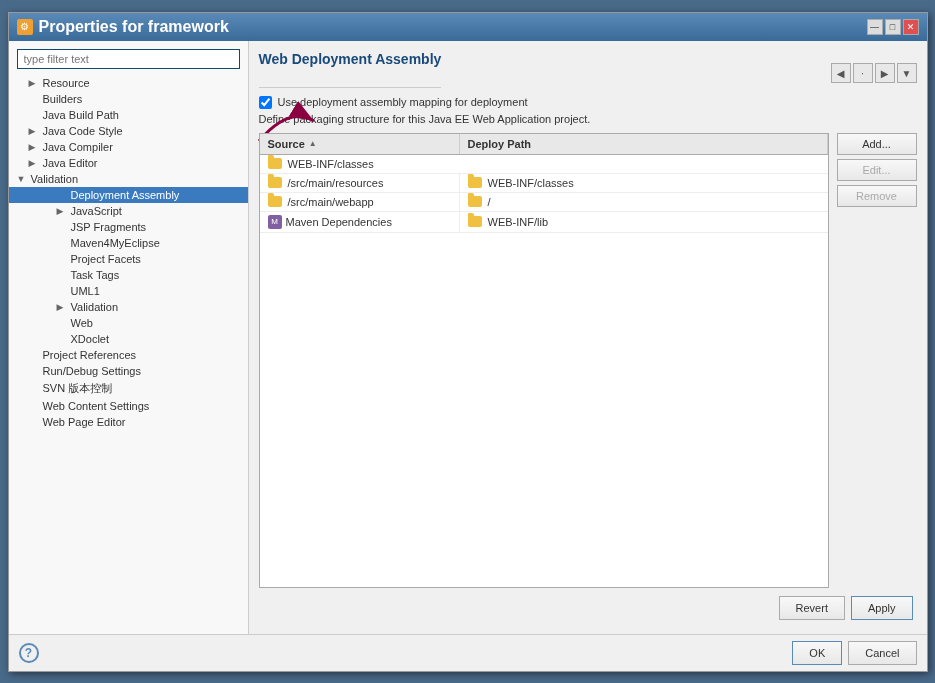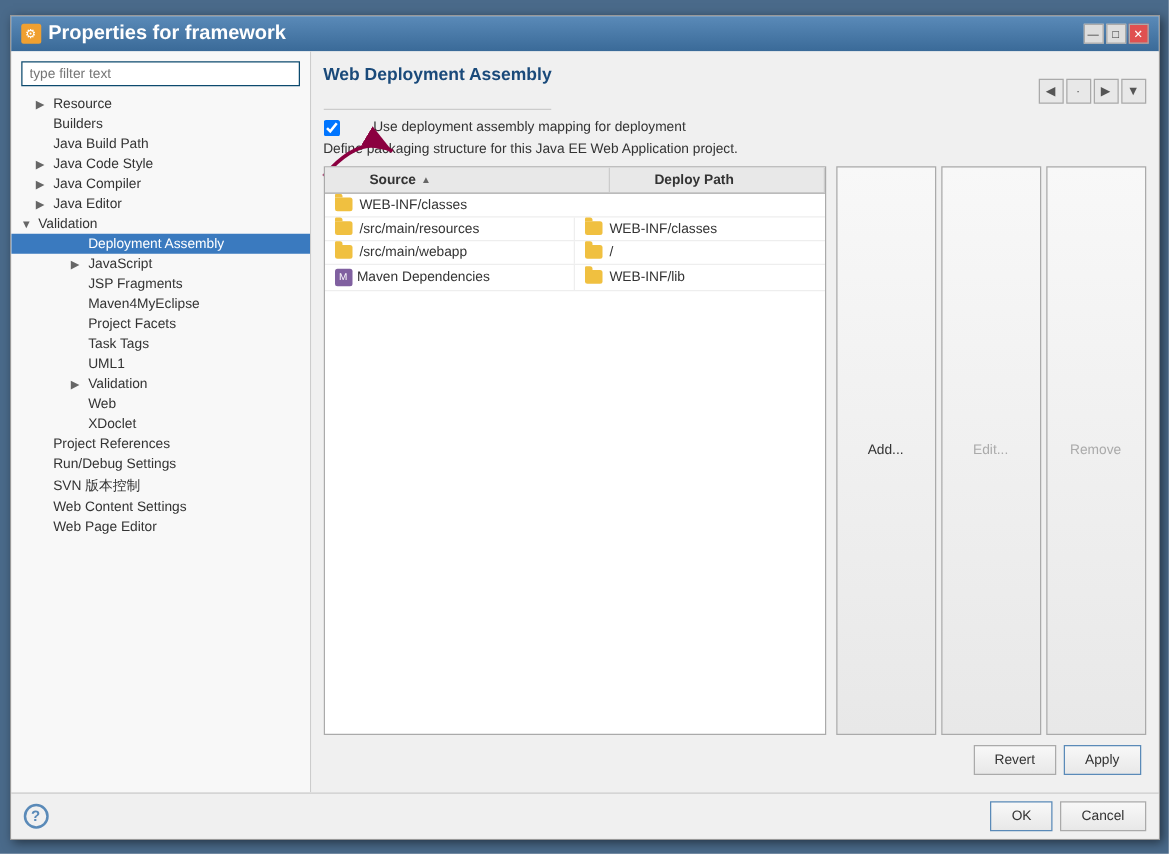--- a/index.html
+++ b/index.html
@@ -148,21 +148,20 @@
       align-items: center;
       gap: 6px;
       margin-bottom: 4px;
     }
     .checkbox-row input[type="checkbox"] {
       cursor: pointer;
     }
     .checkbox-label {
       font-size: 11px;
       color: #333;
-      margin-left: 21px;
     }
     .description-text {
       font-size: 11px;
       color: #333;
       margin-bottom: 8px;
     }
     .table-container {
       flex: 1;
       border: 1px solid #aaa;
       background: white;
@@ -178,21 +177,20 @@
     }
     .table-header-cell {
       padding: 4px 8px;
       font-size: 11px;
       font-weight: bold;
       color: #333;
       border-right: 1px solid #ccc;
       display: flex;
       align-items: center;
       gap: 4px;
-      margin-left: 28px;
     }
     .col-source { width: 200px; }
     .col-deploy { flex: 1; }
     .sort-arrow {
       font-size: 8px;
       color: #666;
     }
     .table-body {
       flex: 1;
       overflow-y: auto;
@@ -240,21 +238,21 @@
       position: relative;
       flex-shrink: 0;
       font-size: 8px;
       color: white;
       display: flex;
       align-items: center;
       justify-content: center;
     }
     .right-buttons {
       display: flex;
-      flex-direction: row;
+      flex-direction: column;
       gap: 4px;
       margin-left: 8px;
     }
     .action-button {
       padding: 4px 12px;
       border: 1px solid #aaa;
       background: linear-gradient(to bottom, #f8f8f8, #e8e8e8);
       cursor: pointer;
       font-size: 11px;
       color: #333;

